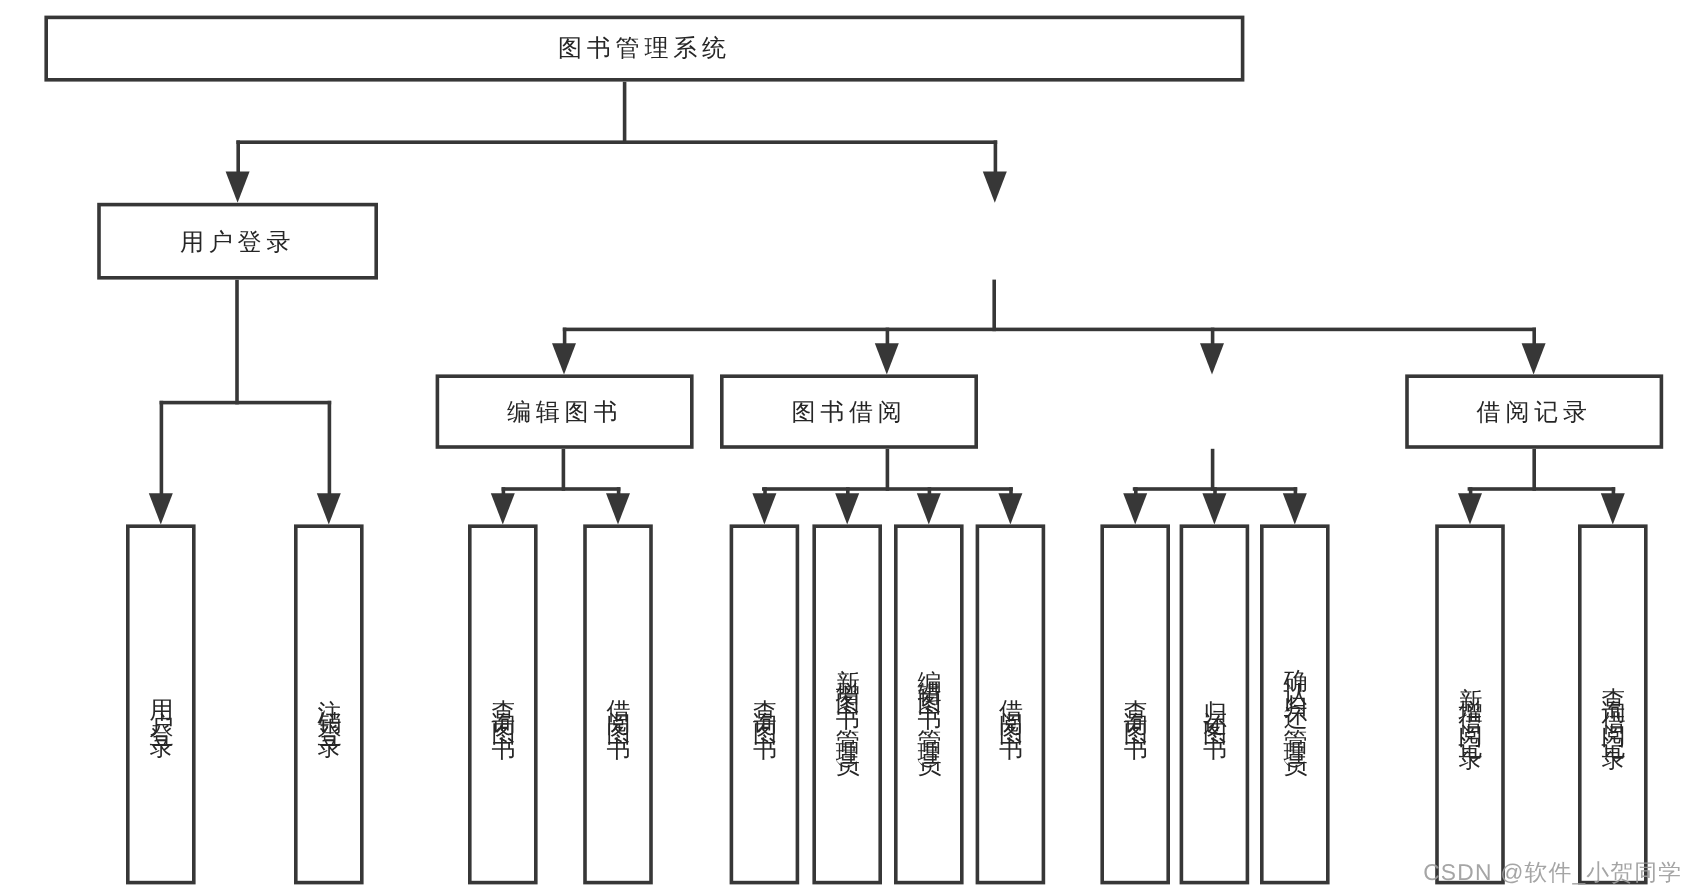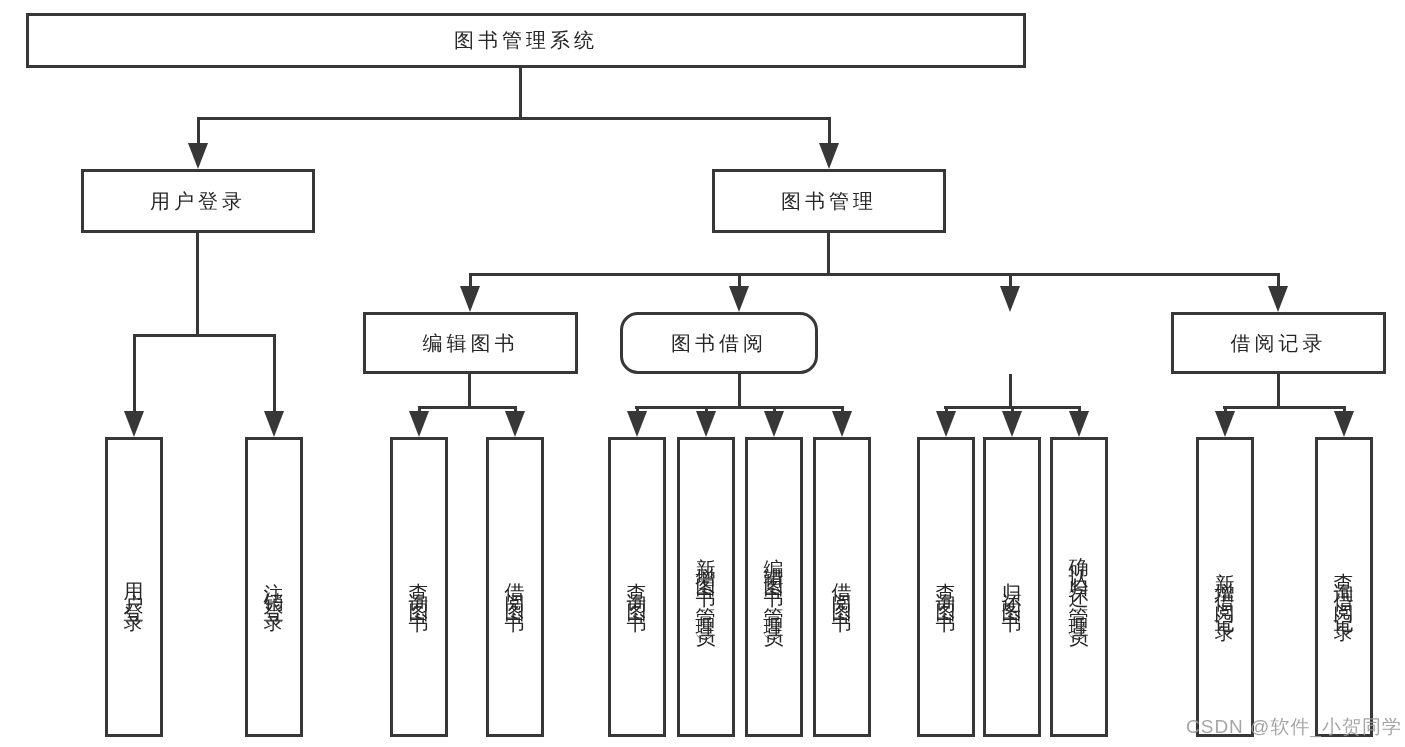--- a/index.html
+++ b/index.html
@@ -115,27 +115,26 @@
   <div class="vline" style="left:1078px;top:406px;height:10px;"></div>
   <div class="arrow" style="left:1069px;top:411px;"></div>
 
   <div class="vline" style="left:1277px;top:374px;height:35px;"></div>
   <div class="hline" style="left:1223px;top:406px;width:123px;"></div>
   <div class="vline" style="left:1224px;top:406px;height:10px;"></div>
   <div class="arrow" style="left:1215px;top:411px;"></div>
   <div class="vline" style="left:1343px;top:406px;height:10px;"></div>
   <div class="arrow" style="left:1334px;top:411px;"></div>
 
-  <div class="node" style="left:26px;top:13px;width:1000px;height:55px;">图书管理系统</div>
+  <div class="node" style="left:37px;top:13px;width:1000px;height:55px;">图书管理系统</div>
 
   <div class="node" style="left:81px;top:169px;width:234px;height:64px;">用户登录</div>
-  <div class="node" style="left:712px;top:169px;width:234px;height:64px;">图书管理</div>
 
   <div class="node" style="left:363px;top:312px;width:215px;height:62px;">编辑图书</div>
-  <div class="node" style="left:620px;top:312px;width:198px;height:62px;border-radius:18px;">图书借阅</div>
+  <div class="node" style="left:600px;top:312px;width:215px;height:62px;">图书借阅</div>
   <div class="node" style="left:1171px;top:312px;width:215px;height:62px;">借阅记录</div>
 
   <div class="node leaf" style="left:105px;top:437px;width:58px;height:300px;">用户登录</div>
   <div class="node leaf" style="left:245px;top:437px;width:58px;height:300px;">注销登录</div>
 
   <div class="node leaf" style="left:390px;top:437px;width:58px;height:300px;">查询图书</div>
   <div class="node leaf" style="left:486px;top:437px;width:58px;height:300px;">借阅图书</div>
 
   <div class="node leaf" style="left:608px;top:437px;width:58px;height:300px;">查询图书</div>
   <div class="node leaf" style="left:677px;top:437px;width:58px;height:300px;">新增图书（管理员）</div>

